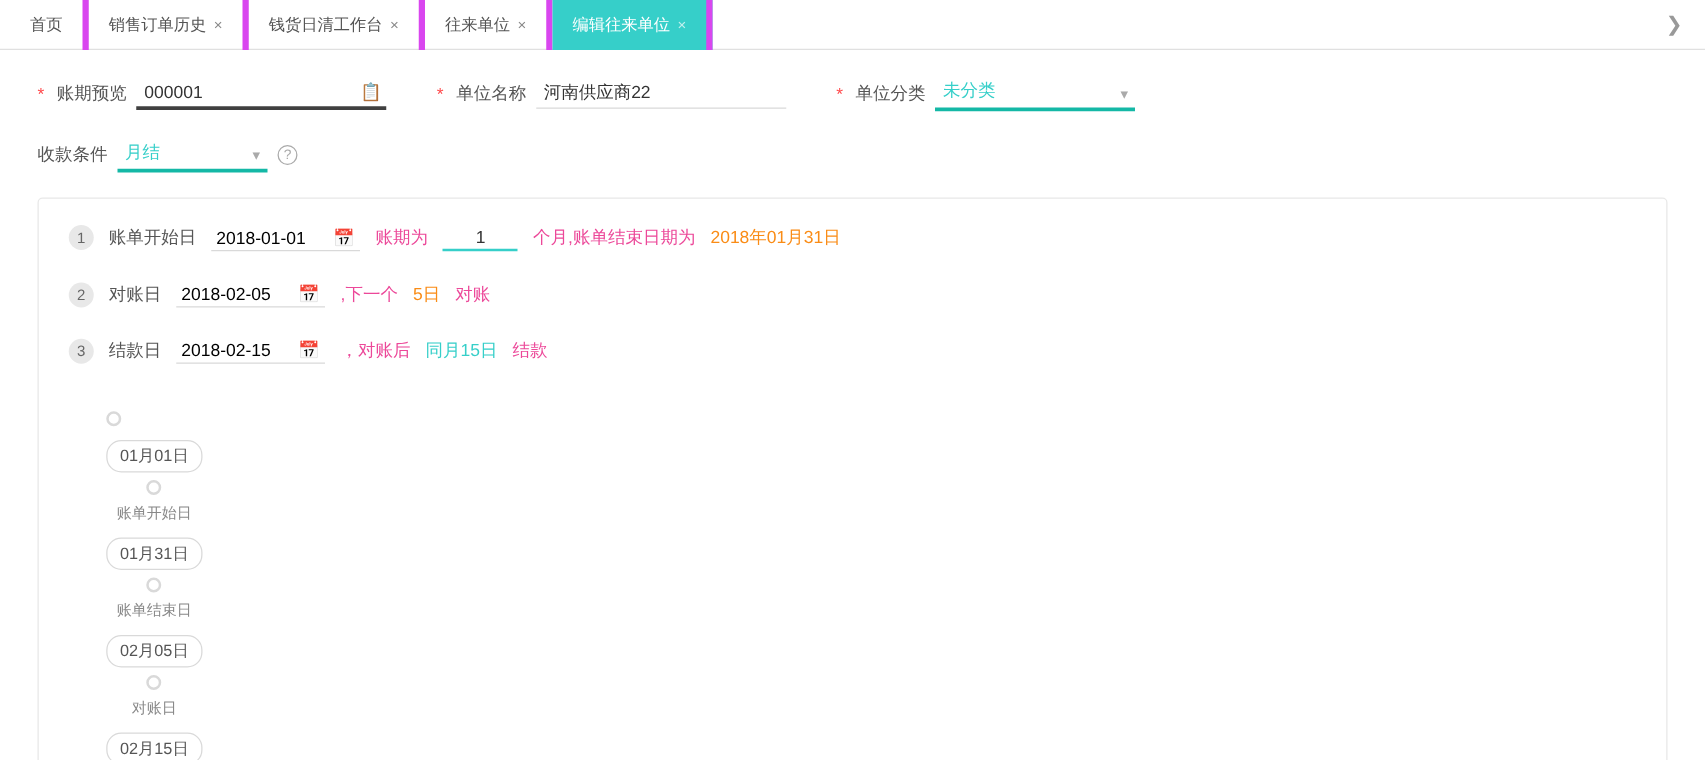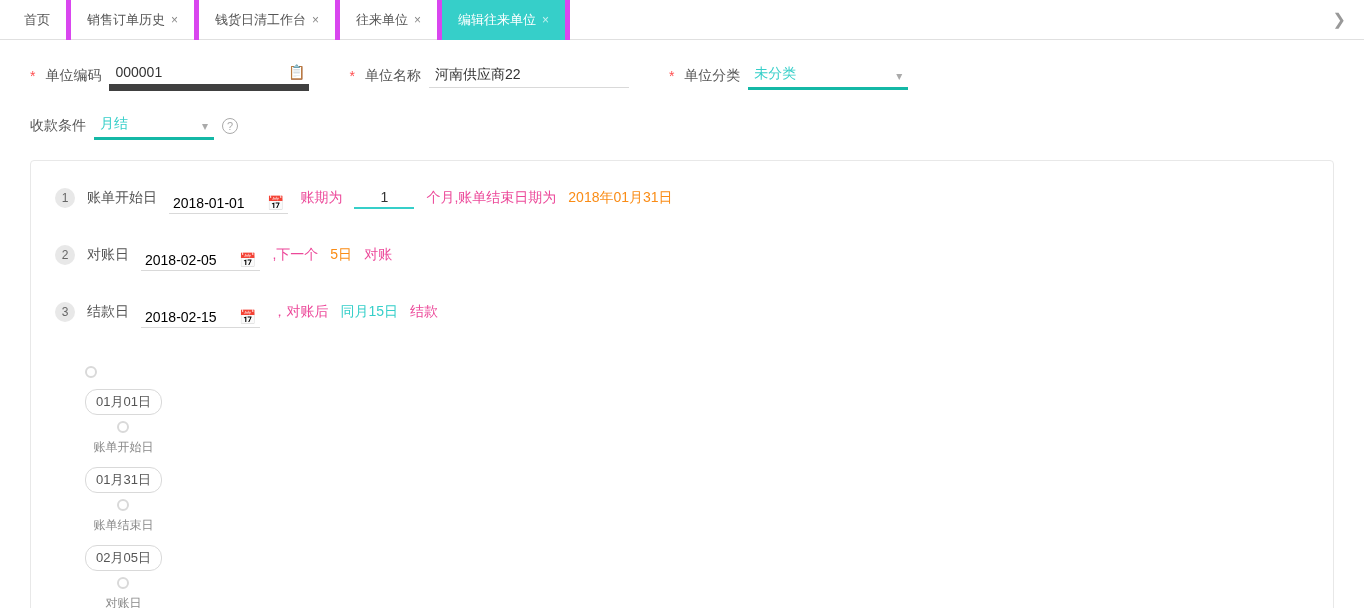--- a/index.html
+++ b/index.html
@@ -107,21 +107,21 @@
       padding: 4px 6px;
       font-size: 14px;
       width: 180px;
       outline: none;
       color: #333;
       background: transparent;
     }
     .input-with-icon {
       display: flex;
       align-items: center;
-      border-bottom: 7px solid #404040;
+      border-bottom: 3px solid #404040;
       width: 200px;
     }
     .input-with-icon input {
       border: none;
       outline: none;
       font-size: 14px;
       flex: 1;
       padding: 4px 6px;
       background: transparent;
       color: #333;
@@ -197,21 +197,20 @@
     .setting-label {
       color: #555;
       white-space: nowrap;
     }
     .date-input-wrap {
       display: flex;
       align-items: center;
       border-bottom: 1px solid #d9d9d9;
       padding: 2px 4px;
       gap: 4px;
-      margin-top: 12px;
     }
     .date-input-wrap input {
       border: none;
       outline: none;
       font-size: 14px;
       width: 90px;
       background: transparent;
     }
     .calendar-icon {
       color: #36cfc9;
@@ -299,21 +298,21 @@
   </div>
   <div class="tab-expand">❯</div>
 </div>
 
 <div class="main-content">
 
 
   <div class="form-row">
     <div class="form-field">
       <span class="required-star">*</span>
-      <span class="form-label">单位编码</span>
+      <span class="form-label">账期预览</span>
       <div class="input-with-icon">
         <input type="text" style="width: 120px;" value="000001">
         <span class="input-icon">📋</span>
       </div>
     </div>
     <div class="form-field">
       <span class="required-star">*</span>
       <span class="form-label">单位名称</span>
       <input type="text" class="form-input" value="河南供应商22" style="width: 200px;">
     </div>

